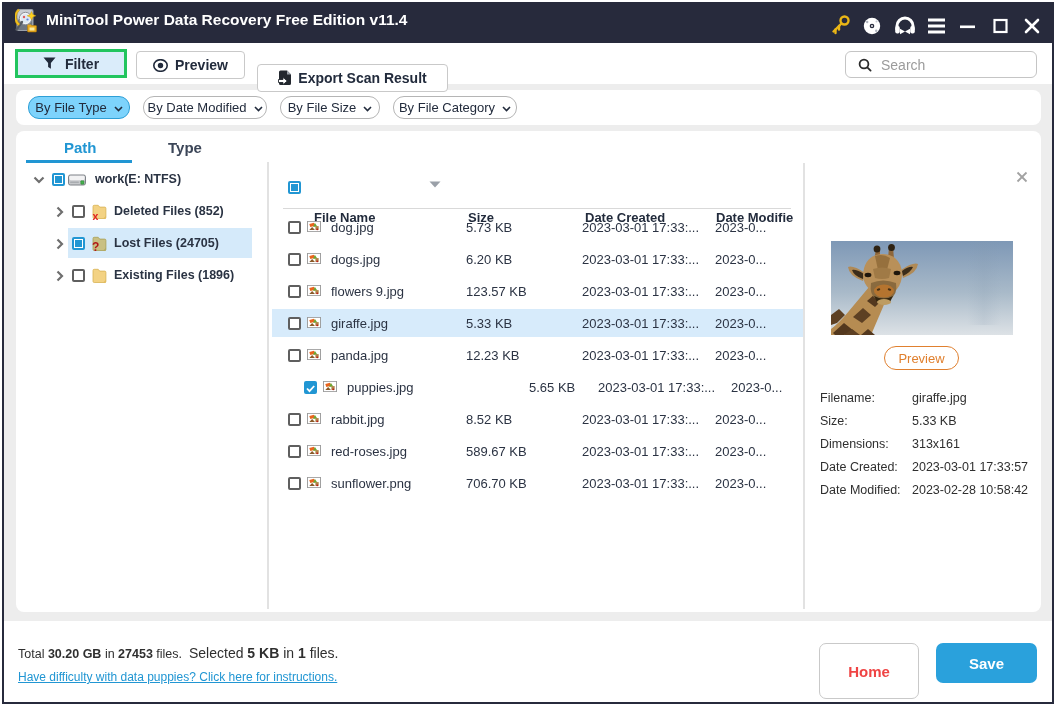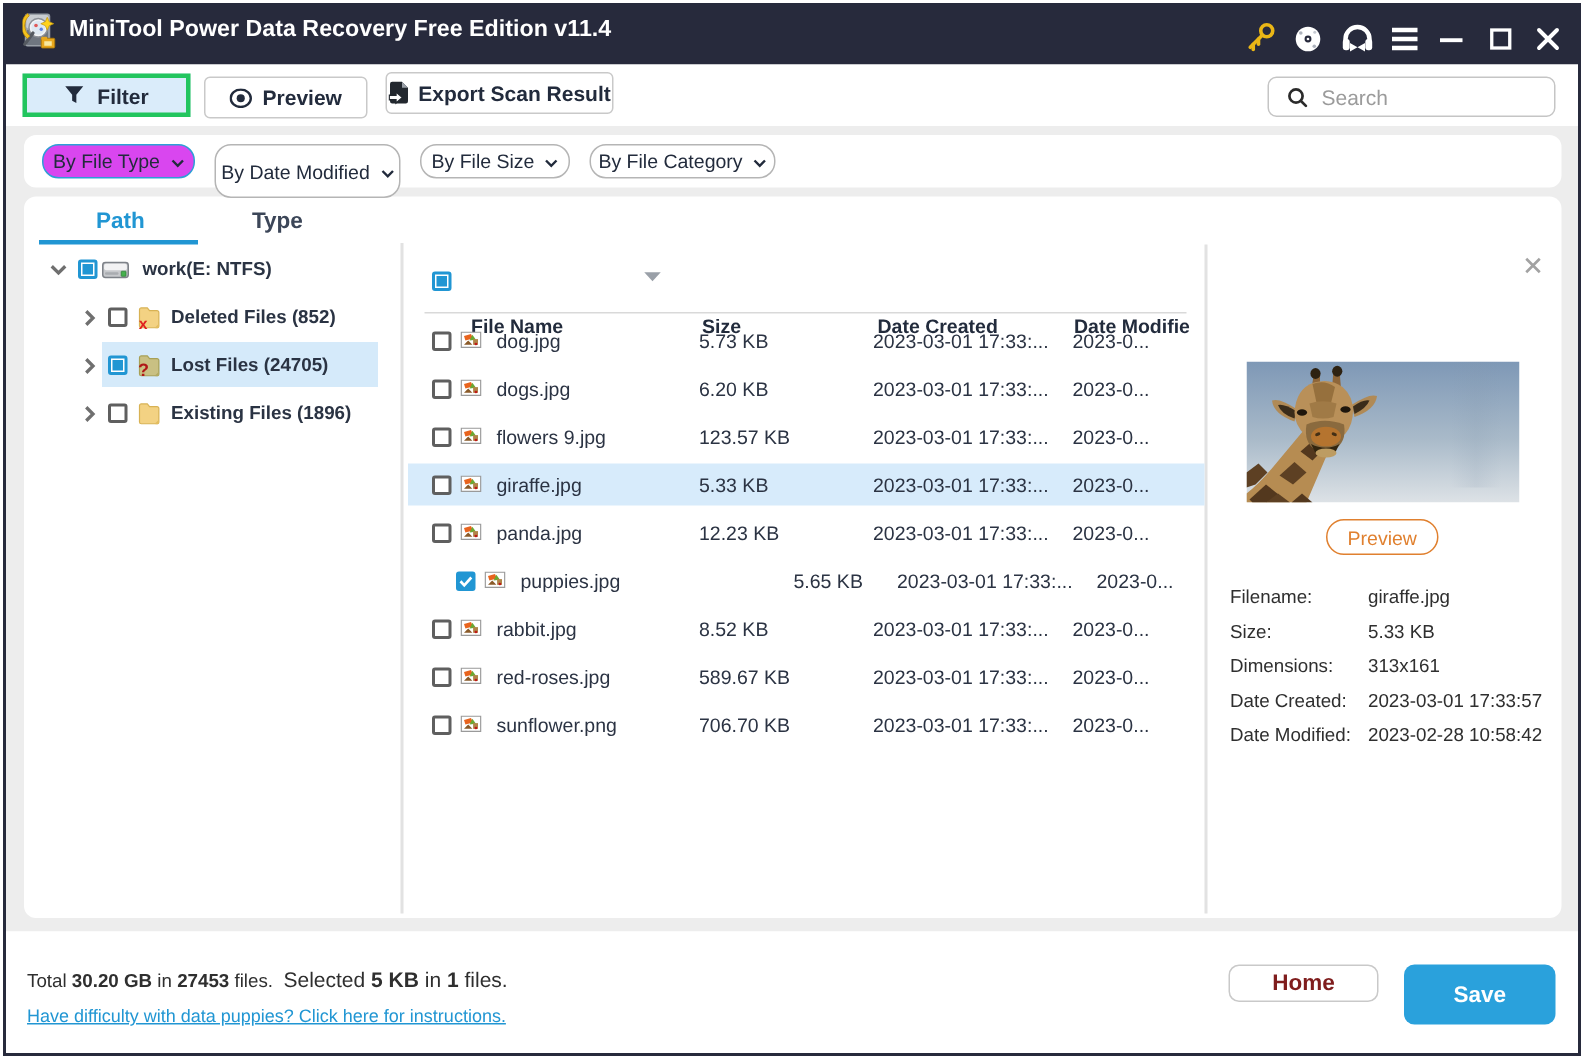--- a/index.html
+++ b/index.html
@@ -110,41 +110,41 @@
       <svg width="13" height="13" viewBox="0 0 13 13" style="margin-right:9px;">
           <path d="M 0.5 0.5 h 12 l -4.6 5.6 v 5.6 l -2.8 -1.6 v -4 Z" fill="#222b3c"></path>
         </svg>Filter
     </div>
     <div class="abs btn" style="left:136px; top:51px; width:109px; height:28px;">
       <svg width="15" height="13" viewBox="0 0 15 13" style="margin-right:7px;">
           <ellipse cx="7.5" cy="6.5" rx="6.7" ry="5.8" fill="none" stroke="#222b3c" stroke-width="1.6"></ellipse>
           <circle cx="7.5" cy="6.5" r="2.7" fill="#222b3c"></circle>
         </svg>Preview
     </div>
-    <div class="abs btn" style="left:257px; top:48px; width:152px; height:28px;">
+    <div class="abs btn" style="left:257px; top:64px; width:191px; height:28px;">
       <svg width="14" height="16" viewBox="0 0 14 16" style="margin-right:6px;">
           <path d="M 2.5 0.5 h 6.5 l 4 4 v 9 a 1.5 1.5 0 0 1 -1.5 1.5 h -9 a 1.5 1.5 0 0 1 -1.5 -1.5 v -11.5 a 1.5 1.5 0 0 1 1.5 -1.5 Z" fill="#23282f"></path>
           <path d="M 9 0.5 v 4 h 4 Z" fill="#9aa0a8"></path>
           <path d="M 0.5 9.5 h 4.5 v -2.2 l 4.3 3.7 -4.3 3.7 v -2.2 h -4.5 Z" fill="#fff" stroke="#23282f" stroke-width="0.9"></path>
         </svg>Export Scan Result
     </div>
     <div class="abs" style="left:845px; top:51px; width:192px; height:27px; border:1px solid #c5c5c5; border-radius:6px; background:#fff; display:flex; align-items:center;">
       <svg width="14" height="14" viewBox="0 0 14 14" style="margin-left:12px;">
           <circle cx="6" cy="6" r="4.4" fill="none" stroke="#2b2b2b" stroke-width="1.8"></circle>
           <line x1="9.3" y1="9.3" x2="12.6" y2="12.6" stroke="#2b2b2b" stroke-width="1.8" stroke-linecap="round"></line>
         </svg>
       <span style="margin-left:9px; font-size:14px; color:#9b9b9b;">Search</span>
     </div>
   </div>
 
   <div class="abs" id="pills">
-    <div class="abs pill" style="left:28px; top:96px; width:102px; height:23px; border-color:#2e9fd6; background:#d946ef;">By File Type<span class="caret"><svg width="9" height="6" viewBox="0 0 9 6">
+    <div class="abs pill" style="left:28px; top:96px; width:102px; height:23px; border-color:#2e9fd6; background:#7dd3fc;">By File Type<span class="caret"><svg width="9" height="6" viewBox="0 0 9 6">
             <path d="M1 1 l3.5 3.5 L8 1" fill="none" stroke="#222b3c" stroke-width="1.6"></path>
           </svg></span></div>
-    <div class="abs pill" style="left:143px; top:96px; width:124px; height:36px;">By Date Modified<span class="caret"><svg width="9" height="6" viewBox="0 0 9 6">
+    <div class="abs pill" style="left:143px; top:96px; width:124px; height:23px;">By Date Modified<span class="caret"><svg width="9" height="6" viewBox="0 0 9 6">
             <path d="M1 1 l3.5 3.5 L8 1" fill="none" stroke="#222b3c" stroke-width="1.6"></path>
           </svg></span></div>
     <div class="abs pill" style="left:280px; top:96px; width:100px; height:23px;">By File Size<span class="caret"><svg width="9" height="6" viewBox="0 0 9 6">
             <path d="M1 1 l3.5 3.5 L8 1" fill="none" stroke="#222b3c" stroke-width="1.6"></path>
           </svg></span></div>
     <div class="abs pill" style="left:393px; top:96px; width:124px; height:23px;">By File Category<span class="caret"><svg width="9" height="6" viewBox="0 0 9 6">
             <path d="M1 1 l3.5 3.5 L8 1" fill="none" stroke="#222b3c" stroke-width="1.6"></path>
           </svg></span></div>
   </div>
 
@@ -441,17 +441,17 @@
       <div class="abs lbl" style="left:912px; top:437px;">313x161</div>
     <div class="abs lbl" style="left:820px; top:460px;">Date Created:</div>
       <div class="abs lbl" style="left:912px; top:460px;">2023-03-01 17:33:57</div>
     <div class="abs lbl" style="left:820px; top:483px;">Date Modified:</div>
       <div class="abs lbl" style="left:912px; top:483px;">2023-02-28 10:58:42</div>
   </div>
 
   <div class="abs" id="bottomcontent">
     <div class="abs" style="left:18px; top:645px; font-size:12.5px; color:#2f2f2f;">Total <b>30.20 GB</b> in <b>27453</b> files.&nbsp; <span style="font-size:14px;">Selected <b>5 KB</b> in <b>1</b> files.</span></div>
     <div class="abs" style="left:18px; top:670px; font-size:12px; color:#2196d3; text-decoration:underline;">Have difficulty with data puppies? Click here for instructions.</div>
-    <div class="abs" style="left:819px; top:643px; width:100px; height:25px; border:1px solid #c9c9c9; border-radius:7px; background:#fff; display:flex; align-items:center; justify-content:center; font-weight:bold; font-size:15px; color:#7f1d1d;">Home</div>
+    <div class="abs" style="left:819px; top:643px; width:100px; height:56px; border:1px solid #c9c9c9; border-radius:7px; background:#fff; display:flex; align-items:center; justify-content:center; font-weight:bold; font-size:15px; color:#ef4444;">Home</div>
     <div class="abs" style="left:936px; top:643px; width:101px; height:40px; background:#2aa1dc; border-radius:7px; display:flex; align-items:center; justify-content:center; font-weight:bold; font-size:15px; color:#fff;">Save</div>
   </div>
   <div class="abs" id="winborder"></div>
 </div>
 
 </body></html>

